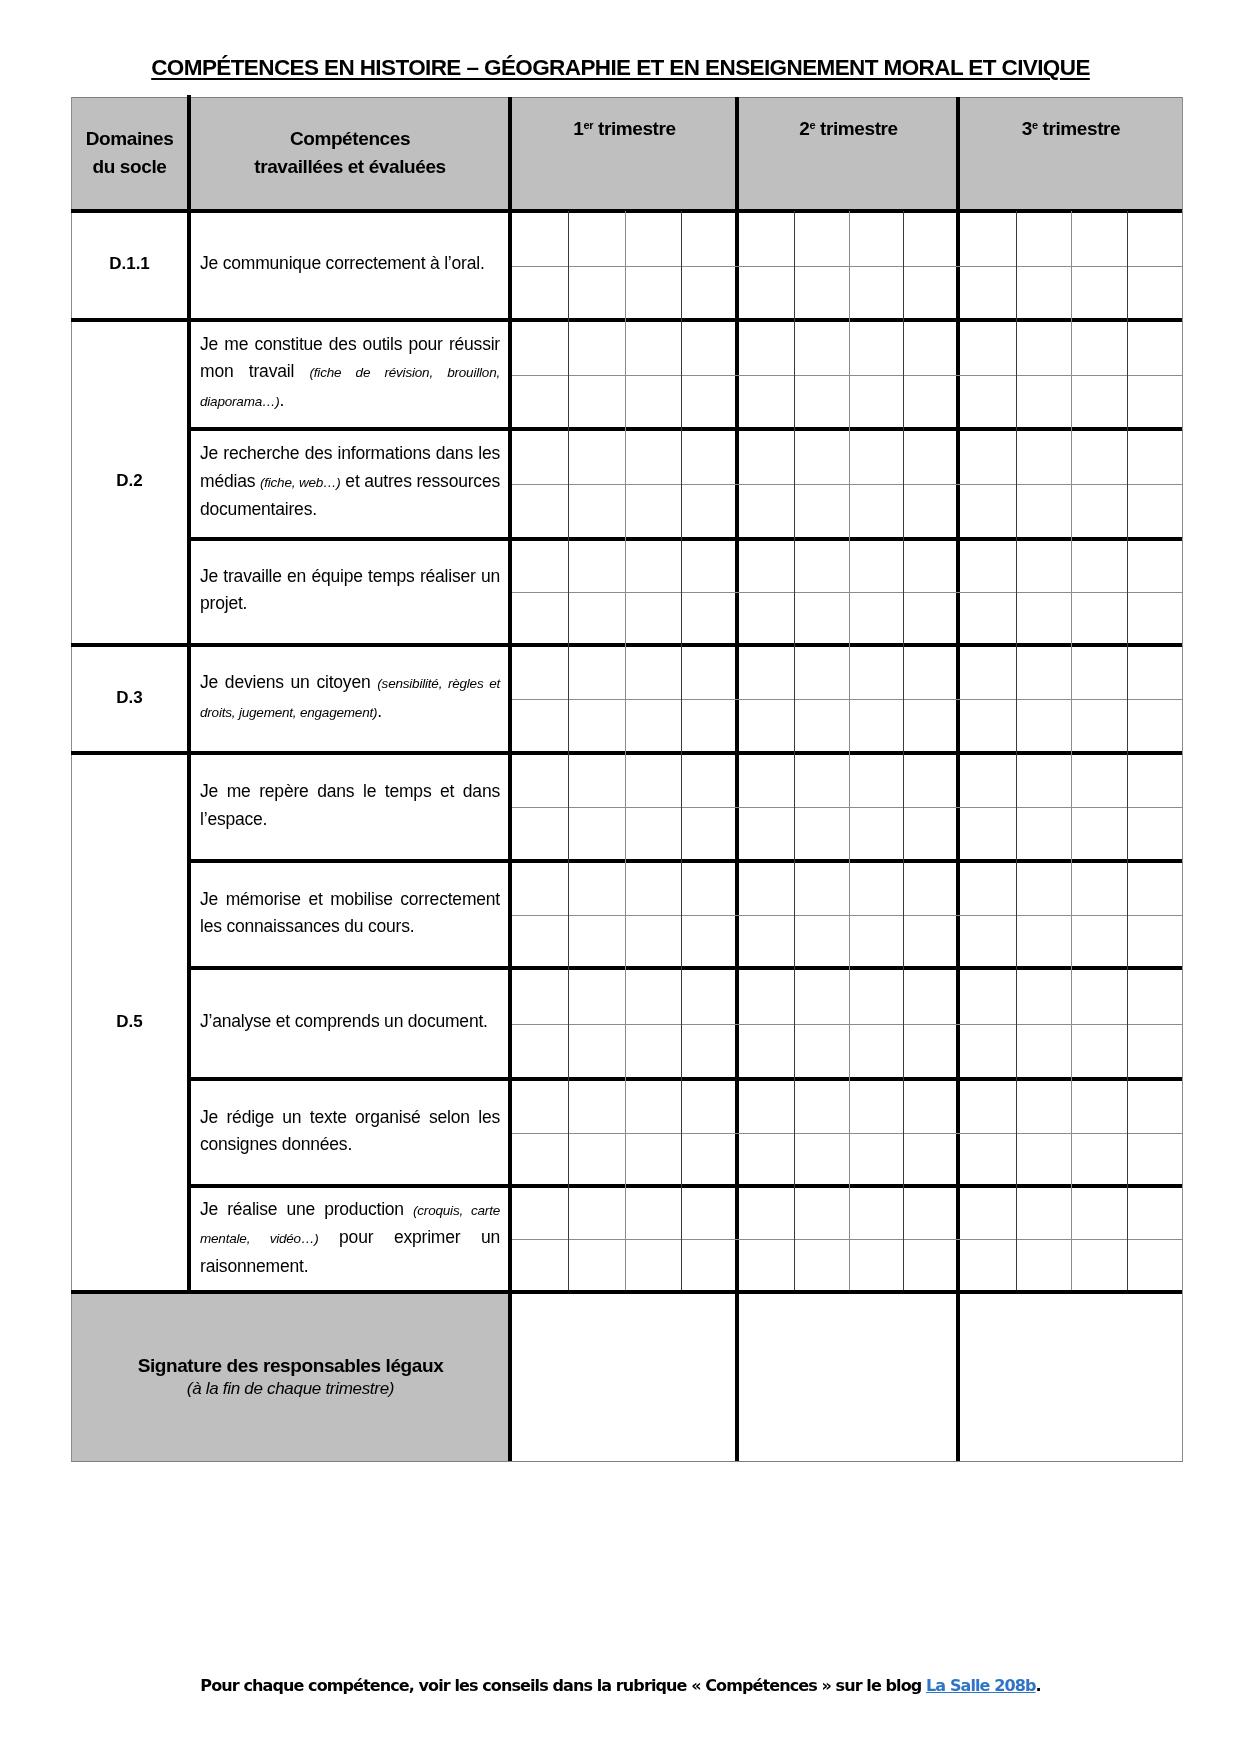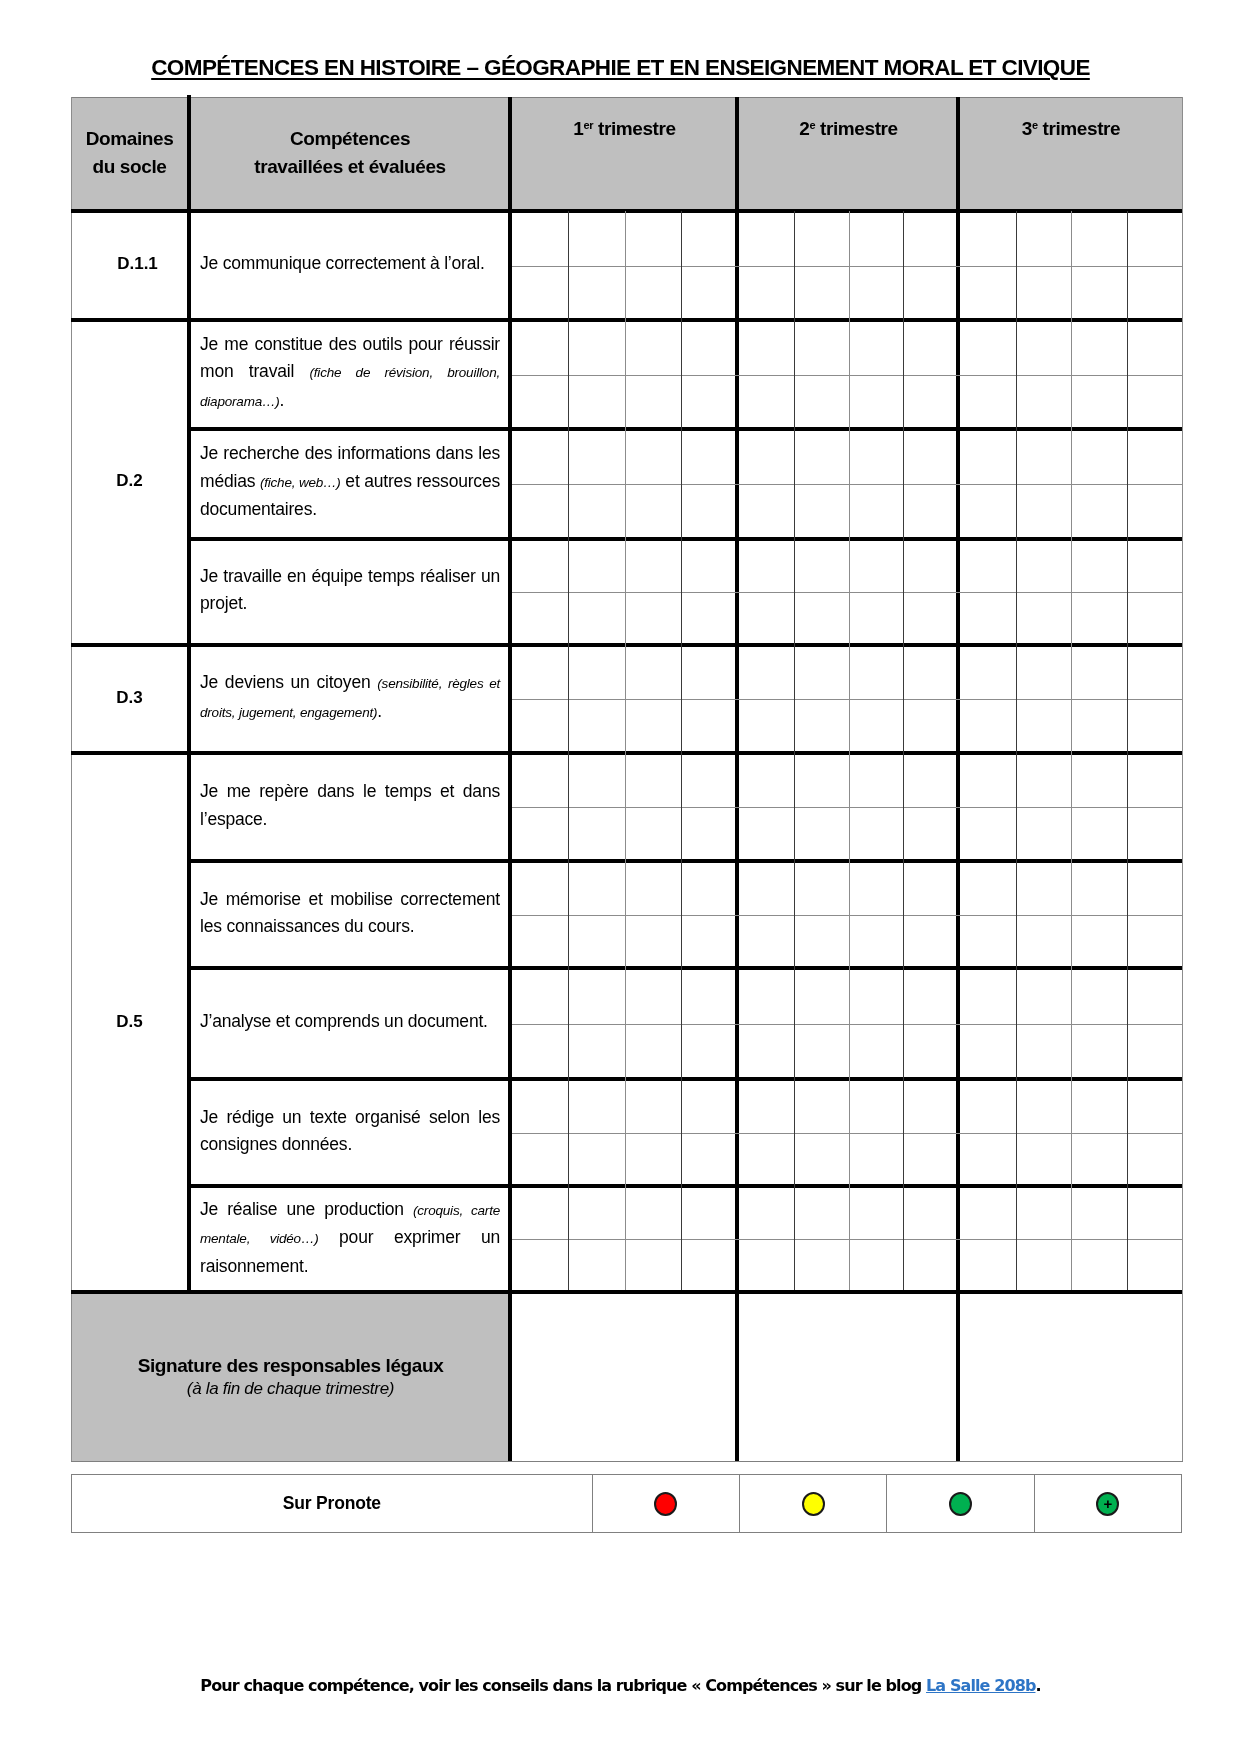--- a/index.html
+++ b/index.html
@@ -67,21 +67,21 @@
   <div class="hdr-text" style="left:71px;top:97px;width:117px;height:112px;">
     <div><span>Domaines</span><br><span>du socle</span></div>
   </div>
   <div class="hdr-text" style="left:190px;top:97px;width:320px;height:112px;">
     <div><span>Compétences</span><br><span>travaillées et évaluées</span></div>
   </div>
   <div class="tri-label" style="left:512px;width:225px;"><span>1</span><sup>er</sup><span> trimestre</span></div>
   <div class="tri-label" style="left:739px;width:219px;"><span>2</span><sup>e</sup><span> trimestre</span></div>
   <div class="tri-label" style="left:960px;width:222px;"><span>3</span><sup>e</sup><span> trimestre</span></div>
 
-  <div class="dom" style="left:71px;top:211px;width:117px;height:106px;padding-left:8px;">D.1.1</div>
+  <div class="dom" style="left:71px;top:211px;width:117px;height:106px;">D.1.1</div>
   <div class="dom" style="left:71px;top:320px;width:117px;height:322px;">D.2</div>
   <div class="dom" style="left:71px;top:645px;width:117px;height:105px;">D.3</div>
   <div class="dom" style="left:71px;top:753px;width:117px;height:537px;">D.5</div>
 
   <div class="comp" style="left:190px;top:211px;width:320px;height:106px;">
       <div>Je communique correctement à l’oral.</div>
     </div>
   <div class="comp" style="left:190px;top:320px;width:320px;height:106px;">
       <div><span>Je me constitue des outils pour réussir mon travail </span><i>(fiche de révision, brouillon, diaporama…)</i><span>.</span></div>
     </div>
@@ -396,25 +396,18 @@
       <div class="abs" style="left:1017px;top:1240px;width:55px;height:50px;"></div>
       <div class="abs" style="left:1072px;top:1188px;width:55px;height:51px;"></div>
       <div class="abs" style="left:1072px;top:1240px;width:55px;height:50px;"></div>
       <div class="abs" style="left:1128px;top:1188px;width:55px;height:51px;"></div>
       <div class="abs" style="left:1128px;top:1240px;width:55px;height:50px;"></div>
     </div>
 </div>
 
 <table class="legend">
   <tbody>
-  <tr>
-    <td class="rowlab">Sur Pronote</td>
-    <td><span class="dot red"></span></td>
-    <td><span class="dot yellow"></span></td>
-    <td><span class="dot green"></span></td>
-    <td><span class="dot green"><span class="plus">+</span></span></td>
-  </tr>
 </tbody>
   </table>
 
 <div class="footer">
   <span>Pour chaque compétence, voir les conseils dans la rubrique « Compétences » sur le blog </span><a href="#">La Salle 208b</a><span>.</span>
 </div>
 
 </body></html>

